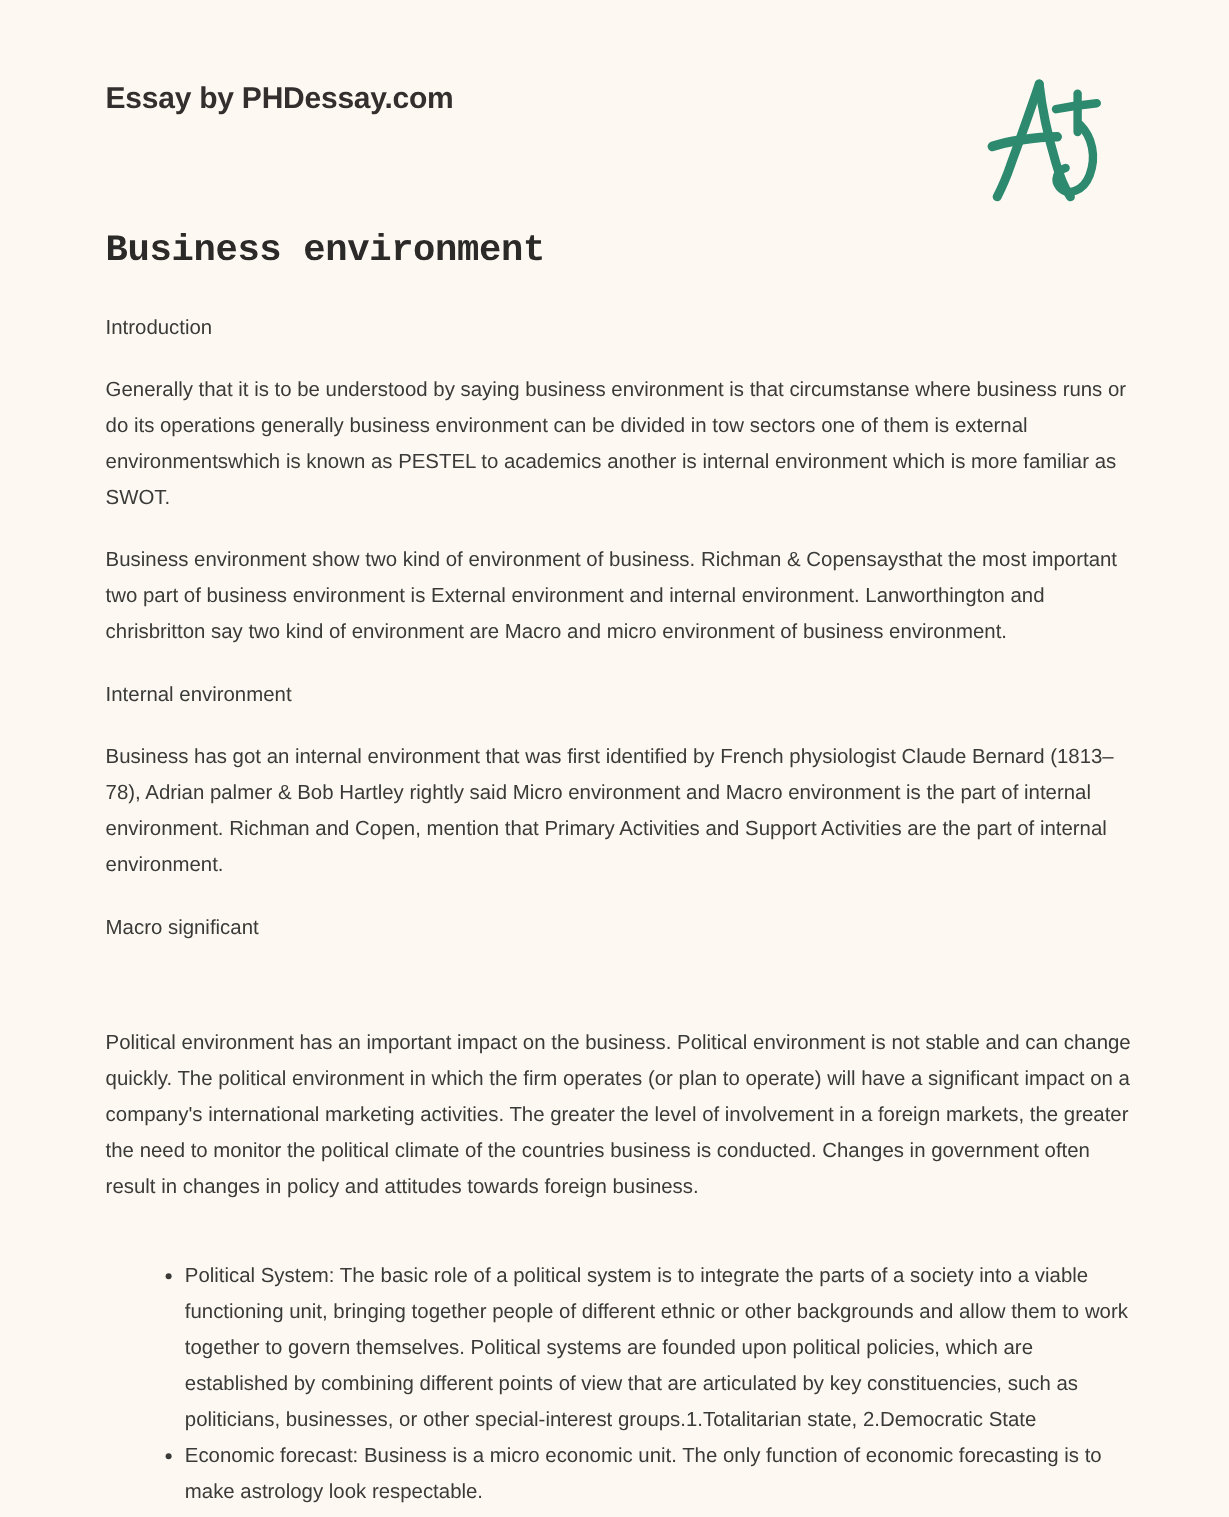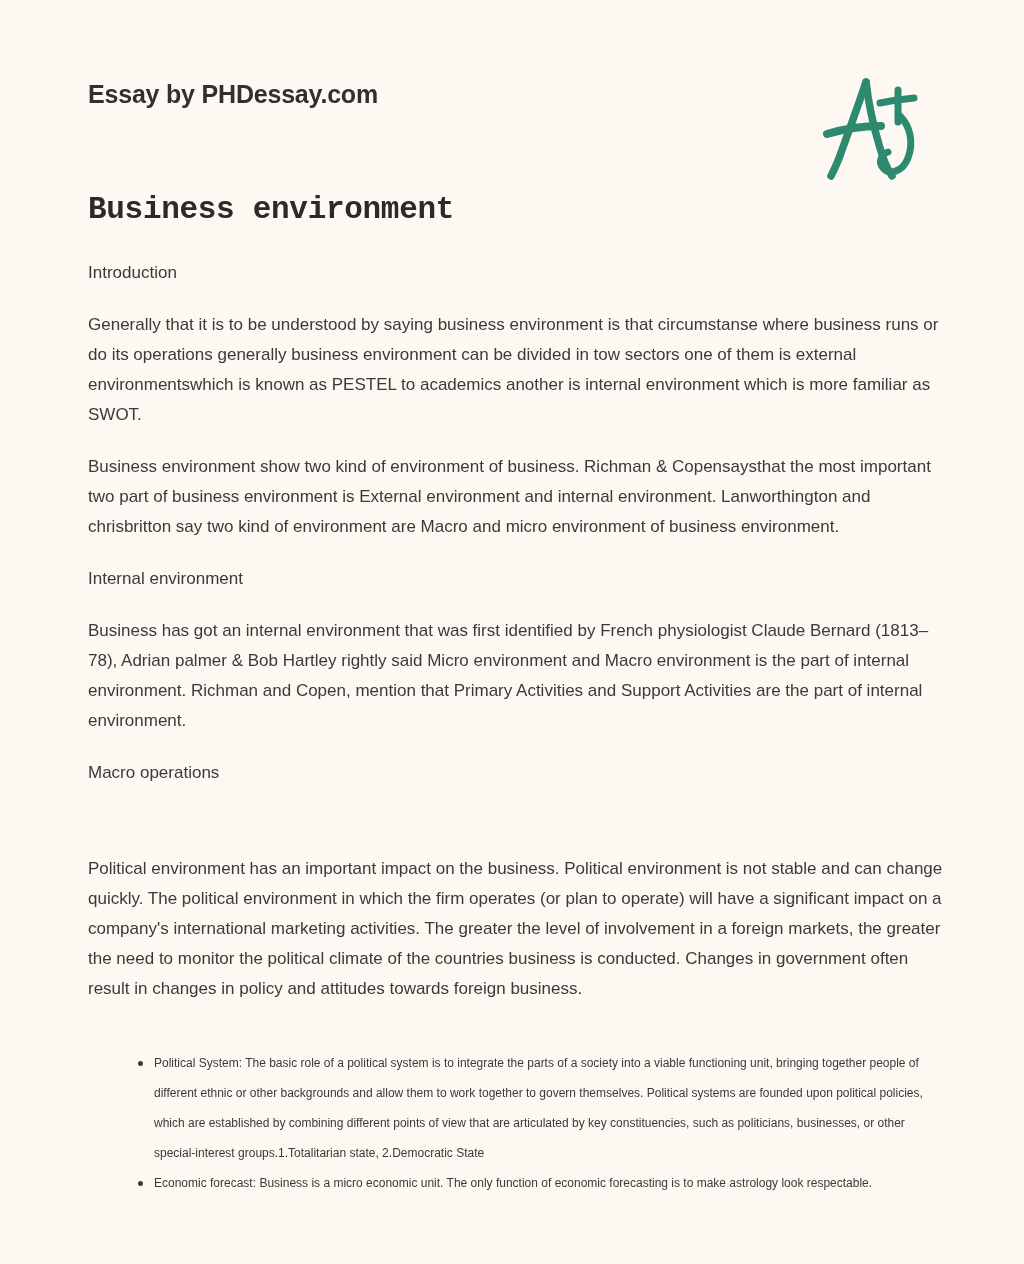--- a/index.html
+++ b/index.html
@@ -18,21 +18,21 @@
   .page {
     position: relative;
     width: 1024px;
     height: 1264px;
     box-sizing: border-box;
   }
 
   
   .header {
     position: absolute;
-    left: 0; top: 12px;
+    left: 0; top: 0;
     width: 844px;
     height: 190px;
     padding-left: 20px;
   }
   .brand-title {
     position: absolute;
     left: 88px;
     top: 68px;
     font-size: 25px;
     font-weight: bold;
@@ -95,21 +95,21 @@
   .spacer-sm { height: 28px; }
   .para-gap { height: 22px; }
 
   ul.bullets {
     margin: 0;
     padding: 0 0 0 50px;
     list-style: none;
   }
   ul.bullets > li {
     position: relative;
-    font-size: 12px;
+    font-size: 17px;
     line-height: 30px;
     color: #3a3a38;
     padding-left: 16px;
     margin: 0;
   }
   ul.bullets > li::before {
     content: "";
     position: absolute;
     left: 0;
     top: 13px;
@@ -162,21 +162,21 @@
       <p>Generally that it is to be understood by saying business environment is that circumstanse where business runs or do its operations generally business environment can be divided in tow sectors one of them is external environmentswhich is known as PESTEL to academics another is internal environment which is more familiar as SWOT.</p>
       <div class="para-gap"></div>
       <p>Business environment show two kind of environment of business. Richman &amp; Copensaysthat the most important two part of business environment is External environment and internal environment. Lanworthington and chrisbritton say two kind of environment are Macro and micro environment of business environment.</p>
       <div class="para-gap"></div>
 
       <p>Internal environment</p>
       <div class="para-gap"></div>
       <p>Business has got an internal environment that was first identified by French physiologist Claude Bernard (1813–78), Adrian palmer &amp; Bob Hartley rightly said Micro environment and Macro environment is the part of internal environment. Richman and Copen, mention that Primary Activities and Support Activities are the part of internal environment.</p>
       <div class="para-gap"></div>
 
-      <p>Macro operations</p>
+      <p>Macro significant</p>
       <div class="para-gap"></div>
       <div class="para-gap"></div>
 
       <div class="para-gap"></div>
       <p>Political environment has an important impact on the business. Political environment is not stable and can change quickly. The political environment in which the firm operates (or plan to operate) will have a significant impact on a company's international marketing activities. The greater the level of involvement in a foreign markets, the greater the need to monitor the political climate of the countries business is conducted. Changes in government often result in changes in policy and attitudes towards foreign business.</p>
       <div class="para-gap"></div>
       <div class="para-gap"></div>
 
       <ul class="bullets">
         <li>Political System: The basic role of a political system is to integrate the parts of a society into a viable functioning unit, bringing together people of different ethnic or other backgrounds and allow them to work together to govern themselves. Political systems are founded upon political policies, which are established by combining different points of view that are articulated by key constituencies, such as politicians, businesses, or other special-interest groups.1.Totalitarian state, 2.Democratic State</li>

